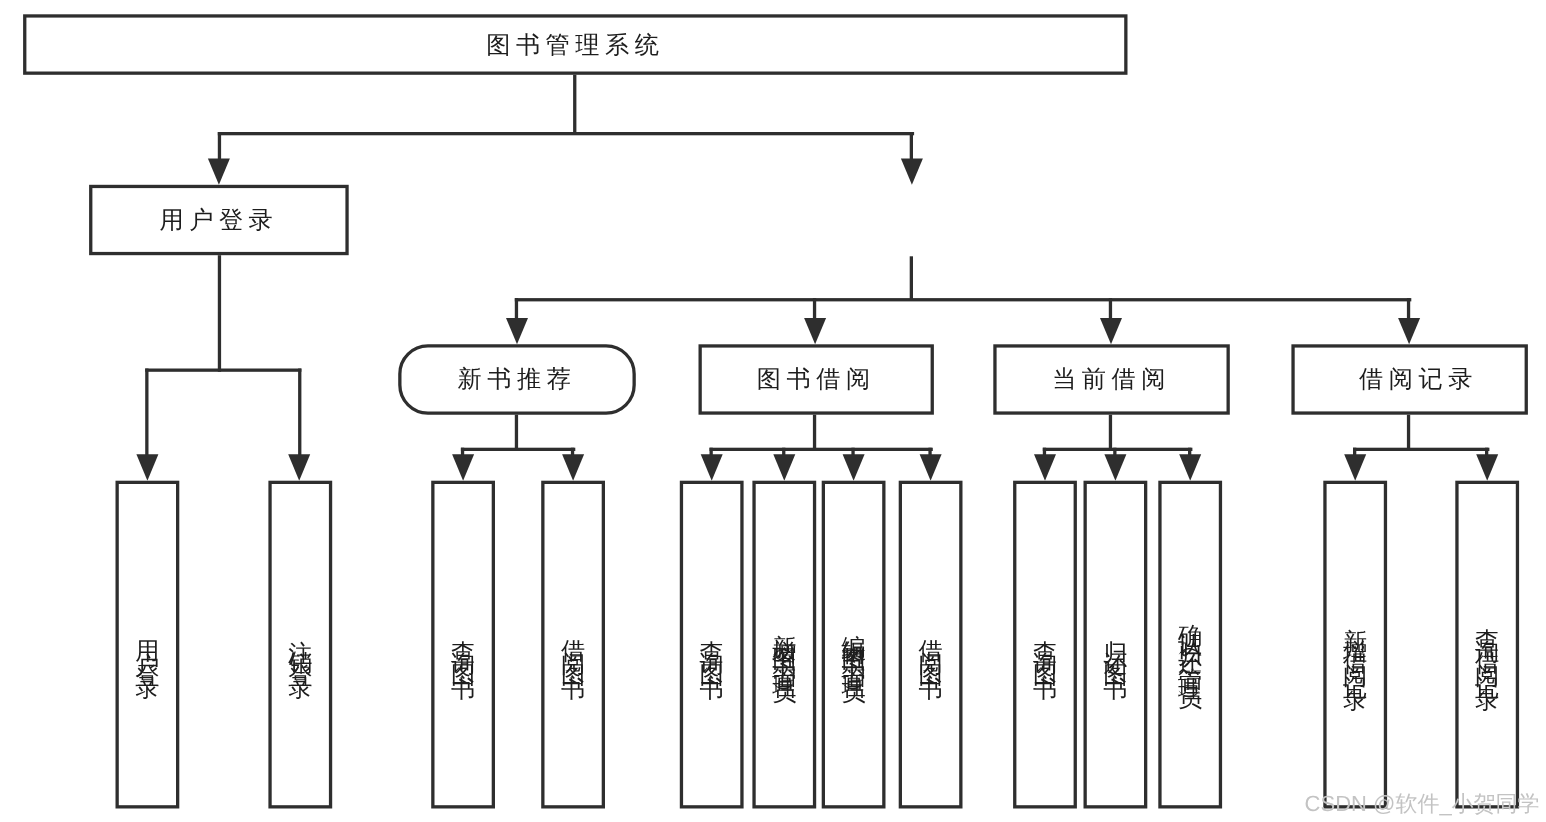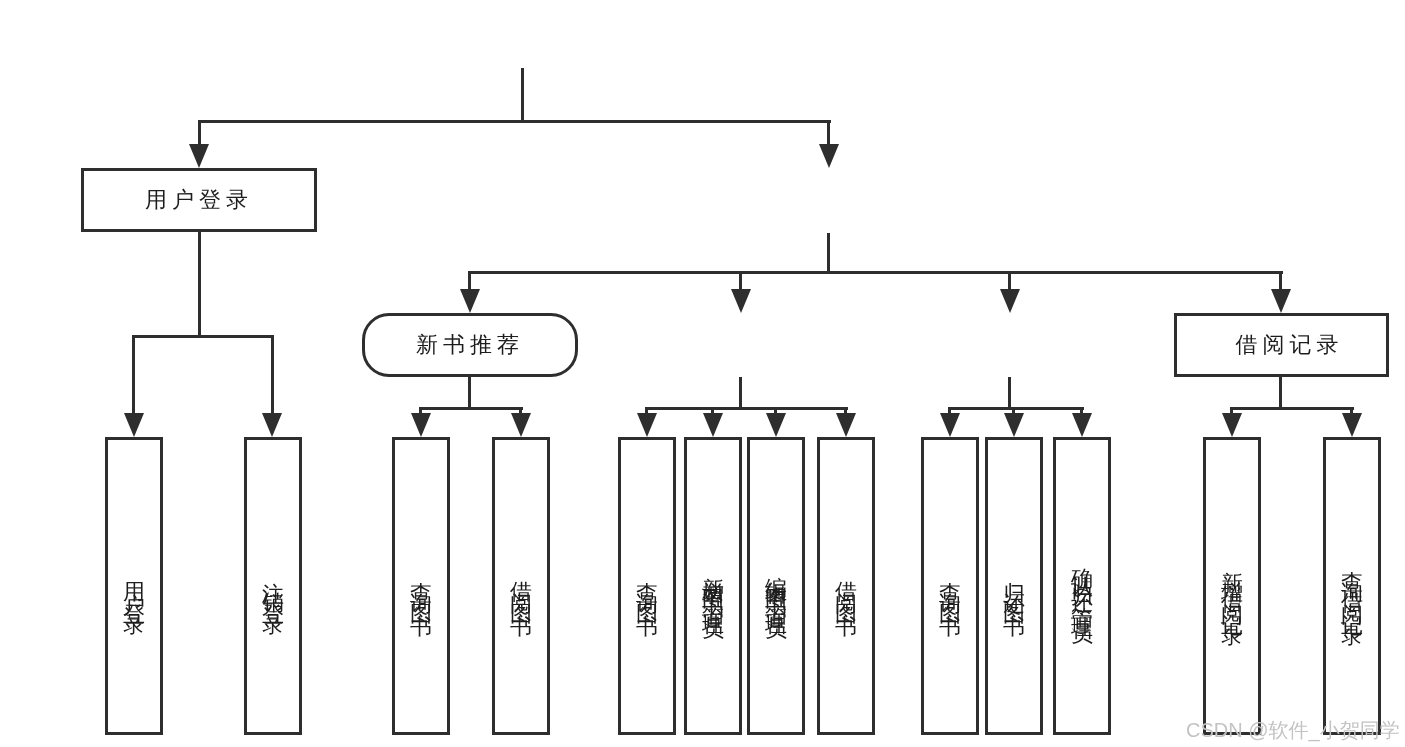--- a/index.html
+++ b/index.html
@@ -76,20 +76,23 @@
     font-size:20px;
     color:var(--watermark);
     white-space:nowrap;
   }
 </style>
 </head>
 <body>
 
 <div class="canvas">
 
+  <div class="node" style="left:21px;top:13px;width:1004px;height:55px;">
+    <span class="hlabel">图书管理系统</span>
+  </div>
 
   <div class="vline" style="left:521px;top:68px;height:54px;"></div>
   <div class="hline" style="left:198px;top:120px;width:633px;"></div>
   <div class="vline" style="left:198px;top:120px;height:30px;"></div>
   <div class="arr" style="left:189px;top:144px;"></div>
   <div class="vline" style="left:827px;top:120px;height:30px;"></div>
   <div class="arr" style="left:819px;top:144px;"></div>
 
   <div class="node" style="left:81px;top:168px;width:236px;height:64px;">
     <span class="hlabel">用户登录</span>
@@ -109,20 +112,26 @@
   <div class="vline" style="left:739px;top:271px;height:22px;"></div>
   <div class="arr" style="left:731px;top:289px;"></div>
   <div class="vline" style="left:1008px;top:271px;height:22px;"></div>
   <div class="arr" style="left:1000px;top:289px;"></div>
   <div class="vline" style="left:1279px;top:271px;height:22px;"></div>
   <div class="arr" style="left:1271px;top:289px;"></div>
 
   <div class="node" style="left:362px;top:313px;width:216px;height:64px;border-radius:27px;">
     <span class="hlabel">新书推荐</span>
   </div>
+  <div class="node" style="left:635px;top:313px;width:214px;height:64px;">
+    <span class="hlabel">图书借阅</span>
+  </div>
+  <div class="node" style="left:903px;top:313px;width:215px;height:64px;">
+    <span class="hlabel">当前借阅</span>
+  </div>
   <div class="node" style="left:1174px;top:313px;width:215px;height:64px;padding-left:16px;">
     <span class="hlabel">借阅记录</span>
   </div>
 
   <div class="vline" style="left:468px;top:377px;height:32px;"></div>
   <div class="hline" style="left:419px;top:407px;width:104px;"></div>
   <div class="vline" style="left:419px;top:407px;height:10px;"></div>
   <div class="arr" style="left:411px;top:413px;"></div>
   <div class="vline" style="left:519px;top:407px;height:10px;"></div>
   <div class="arr" style="left:511px;top:413px;"></div>

